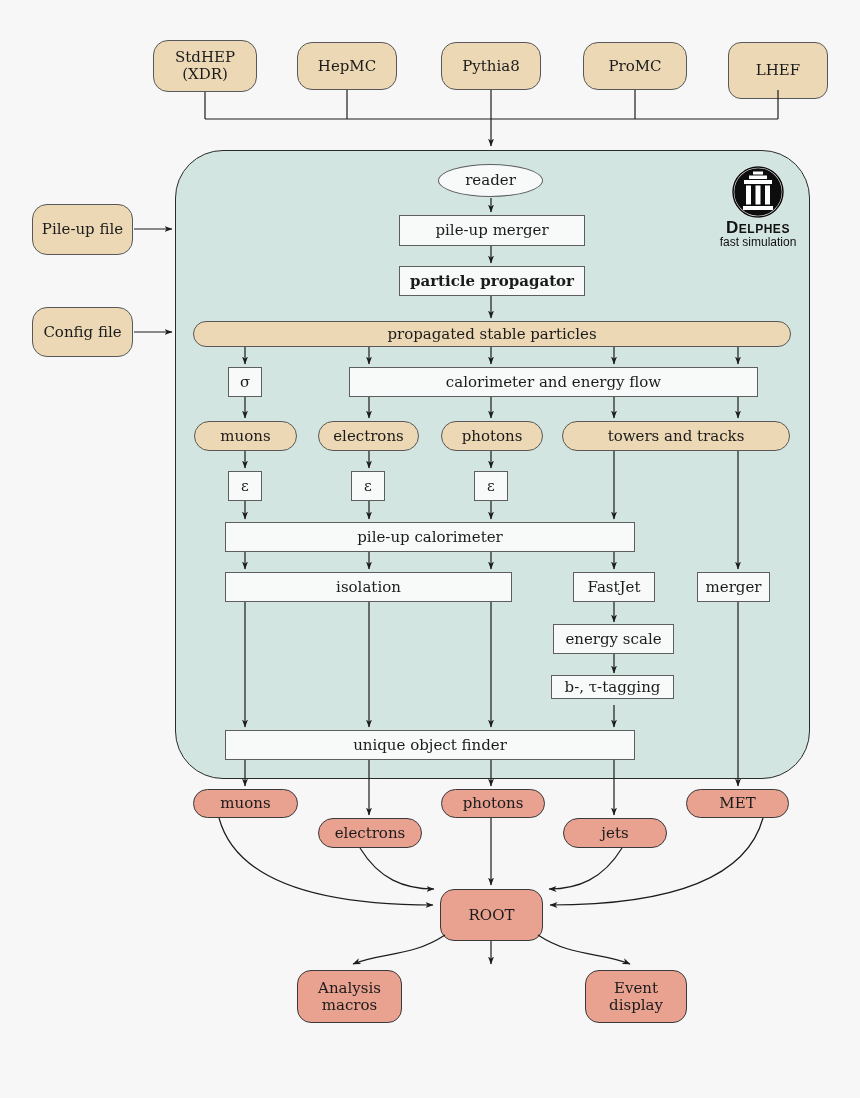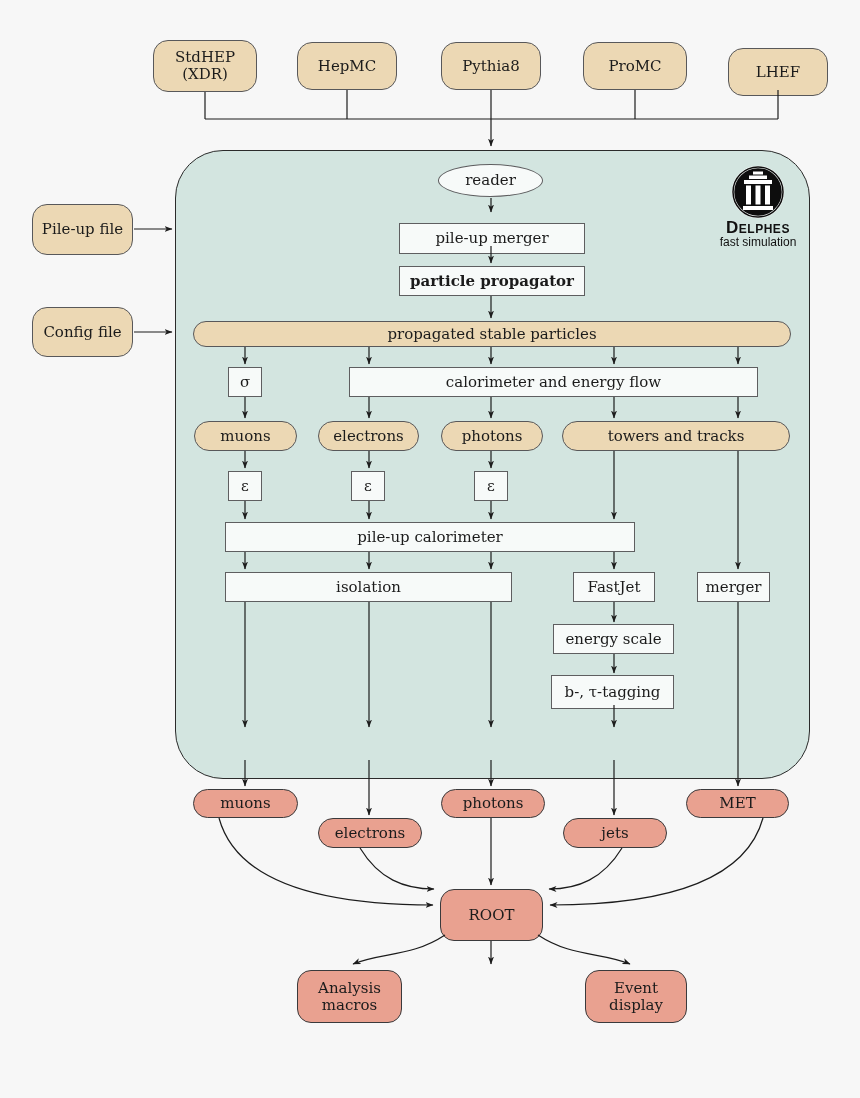--- a/index.html
+++ b/index.html
@@ -42,27 +42,27 @@
       <rect x="12" y="41" width="30" height="4" fill="#fff"></rect>
     </svg>
     <div class="logo-title">Delphes</div>
     <div class="logo-sub">fast simulation</div>
   </div>
 
   <div class="node tan-box" style="left:153px;top:40px;width:104px;height:52px;">StdHEP (XDR)</div>
   <div class="node tan-box" style="left:297px;top:42px;width:100px;height:48px;">HepMC</div>
   <div class="node tan-box" style="left:441px;top:42px;width:100px;height:48px;">Pythia8</div>
   <div class="node tan-box" style="left:583px;top:42px;width:104px;height:48px;">ProMC</div>
-  <div class="node tan-box" style="left:728px;top:48px;width:100px;height:48px;">LHEF</div>
+  <div class="node tan-box" style="left:728px;top:42px;width:100px;height:57px;border-radius:13px;">LHEF</div>
 
   <div class="node tan-box" style="left:32px;top:204px;width:101px;height:51px;">Pile-up file</div>
   <div class="node tan-box" style="left:32px;top:307px;width:101px;height:50px;">Config file</div>
 
   <div class="node ellipse" style="left:438px;top:164px;width:105px;height:33px;text-align:center;">reader</div>
-  <div class="node white-box" style="left:399px;top:215px;width:186px;height:31px;margin-top:8px;">pile-up merger</div>
+  <div class="node white-box" style="left:399px;top:215px;width:186px;height:31px;">pile-up merger</div>
   <div class="node white-box" style="left:399px;top:266px;width:186px;height:30px;font-weight:bold;">particle propagator</div>
   <div class="node tan-bar" style="left:193px;top:321px;width:598px;height:26px;">propagated stable particles</div>
 
   <div class="node white-box" style="left:228px;top:367px;width:34px;height:30px;">σ</div>
   <div class="node white-box" style="left:349px;top:367px;width:409px;height:30px;">calorimeter and energy flow</div>
 
   <div class="node tan-pill" style="left:194px;top:421px;width:103px;height:30px;">muons</div>
   <div class="node tan-pill" style="left:318px;top:421px;width:101px;height:30px;">electrons</div>
   <div class="node tan-pill" style="left:441px;top:421px;width:102px;height:30px;">photons</div>
   <div class="node tan-pill" style="left:562px;top:421px;width:228px;height:30px;">towers and tracks</div>
@@ -71,22 +71,23 @@
   <div class="node white-box" style="left:351px;top:471px;width:34px;height:30px;">ε</div>
   <div class="node white-box" style="left:474px;top:471px;width:34px;height:30px;">ε</div>
 
   <div class="node white-box" style="left:225px;top:522px;width:410px;height:30px;">pile-up calorimeter</div>
 
   <div class="node white-box" style="left:225px;top:572px;width:287px;height:30px;">isolation</div>
   <div class="node white-box" style="left:573px;top:572px;width:82px;height:30px;">FastJet</div>
   <div class="node white-box" style="left:697px;top:572px;width:73px;height:30px;">merger</div>
 
   <div class="node white-box" style="left:553px;top:624px;width:121px;height:30px;">energy scale</div>
-  <div class="node white-box" style="left:551px;top:675px;width:123px;height:34px;">b-, τ-tagging</div>
+  <div class="node white-box" style="left:551px;top:675px;width:123px;height:24px;">b-, τ-tagging</div>
 
+  <div class="node white-box" style="left:225px;top:730px;width:410px;height:30px;">unique object finder</div>
 
   <div class="node salmon-pill" style="left:193px;top:789px;width:105px;height:29px;">muons</div>
   <div class="node salmon-pill" style="left:318px;top:818px;width:104px;height:30px;">electrons</div>
   <div class="node salmon-pill" style="left:441px;top:789px;width:104px;height:29px;">photons</div>
   <div class="node salmon-pill" style="left:563px;top:818px;width:104px;height:30px;">jets</div>
   <div class="node salmon-pill" style="left:686px;top:789px;width:103px;height:29px;">MET</div>
 
   <div class="node salmon-box" style="left:440px;top:889px;width:103px;height:52px;">ROOT</div>
 
   <div class="node salmon-box" style="left:297px;top:970px;width:105px;height:53px;">Analysis macros</div>

